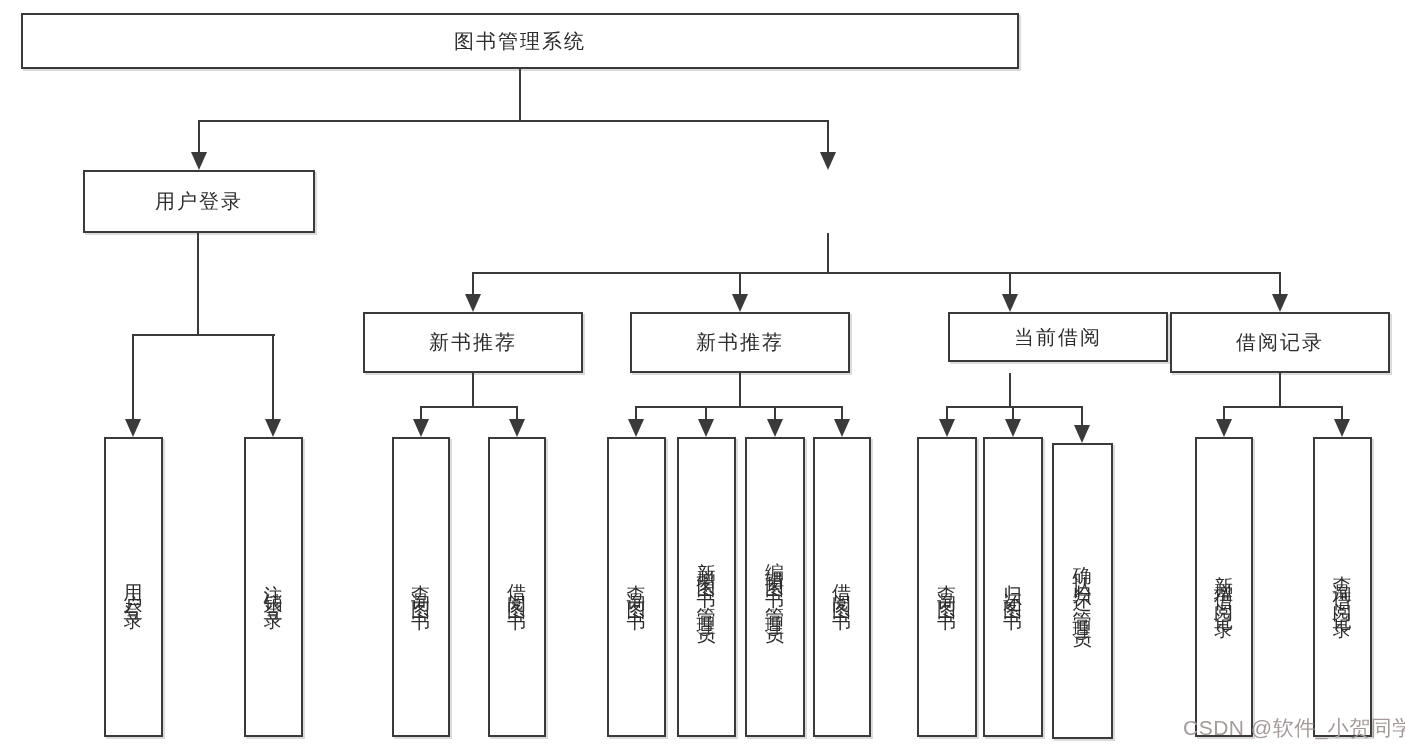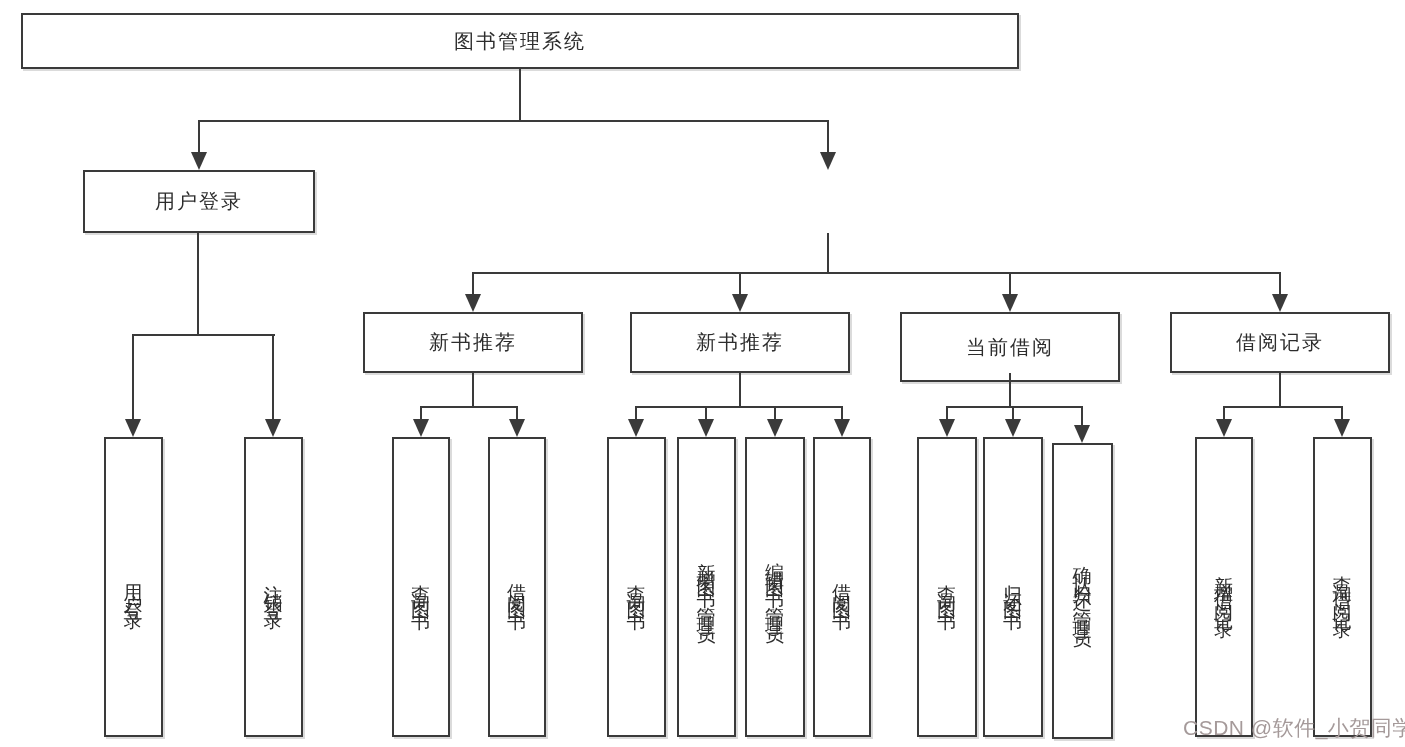--- a/index.html
+++ b/index.html
@@ -78,21 +78,21 @@
   <div class="ar" style="left:1002px;top:294px;"></div>
   <div class="ln" style="left:1279px;top:272px;width:2px;height:24px;"></div>
   <div class="ar" style="left:1272px;top:294px;"></div>
 
   <div class="box hbox" style="left:363px;top:312px;width:220px;height:61px;">
     <span>新书推荐</span>
   </div>
   <div class="box hbox" style="left:630px;top:312px;width:220px;height:61px;">
     <span>新书推荐</span>
   </div>
-  <div class="box hbox" style="left:900px;top:312px;width:220px;height:70px;">
+  <div class="box hbox" style="left:948px;top:312px;width:220px;height:50px;">
     <span>当前借阅</span>
   </div>
   <div class="box hbox" style="left:1170px;top:312px;width:220px;height:61px;">
     <span>借阅记录</span>
   </div>
 
   <div class="ln" style="left:472px;top:373px;width:2px;height:35px;"></div>
   <div class="ln" style="left:420px;top:406px;width:98px;height:2px;"></div>
   <div class="ln" style="left:420px;top:406px;width:2px;height:15px;"></div>
   <div class="ar" style="left:413px;top:419px;"></div>

